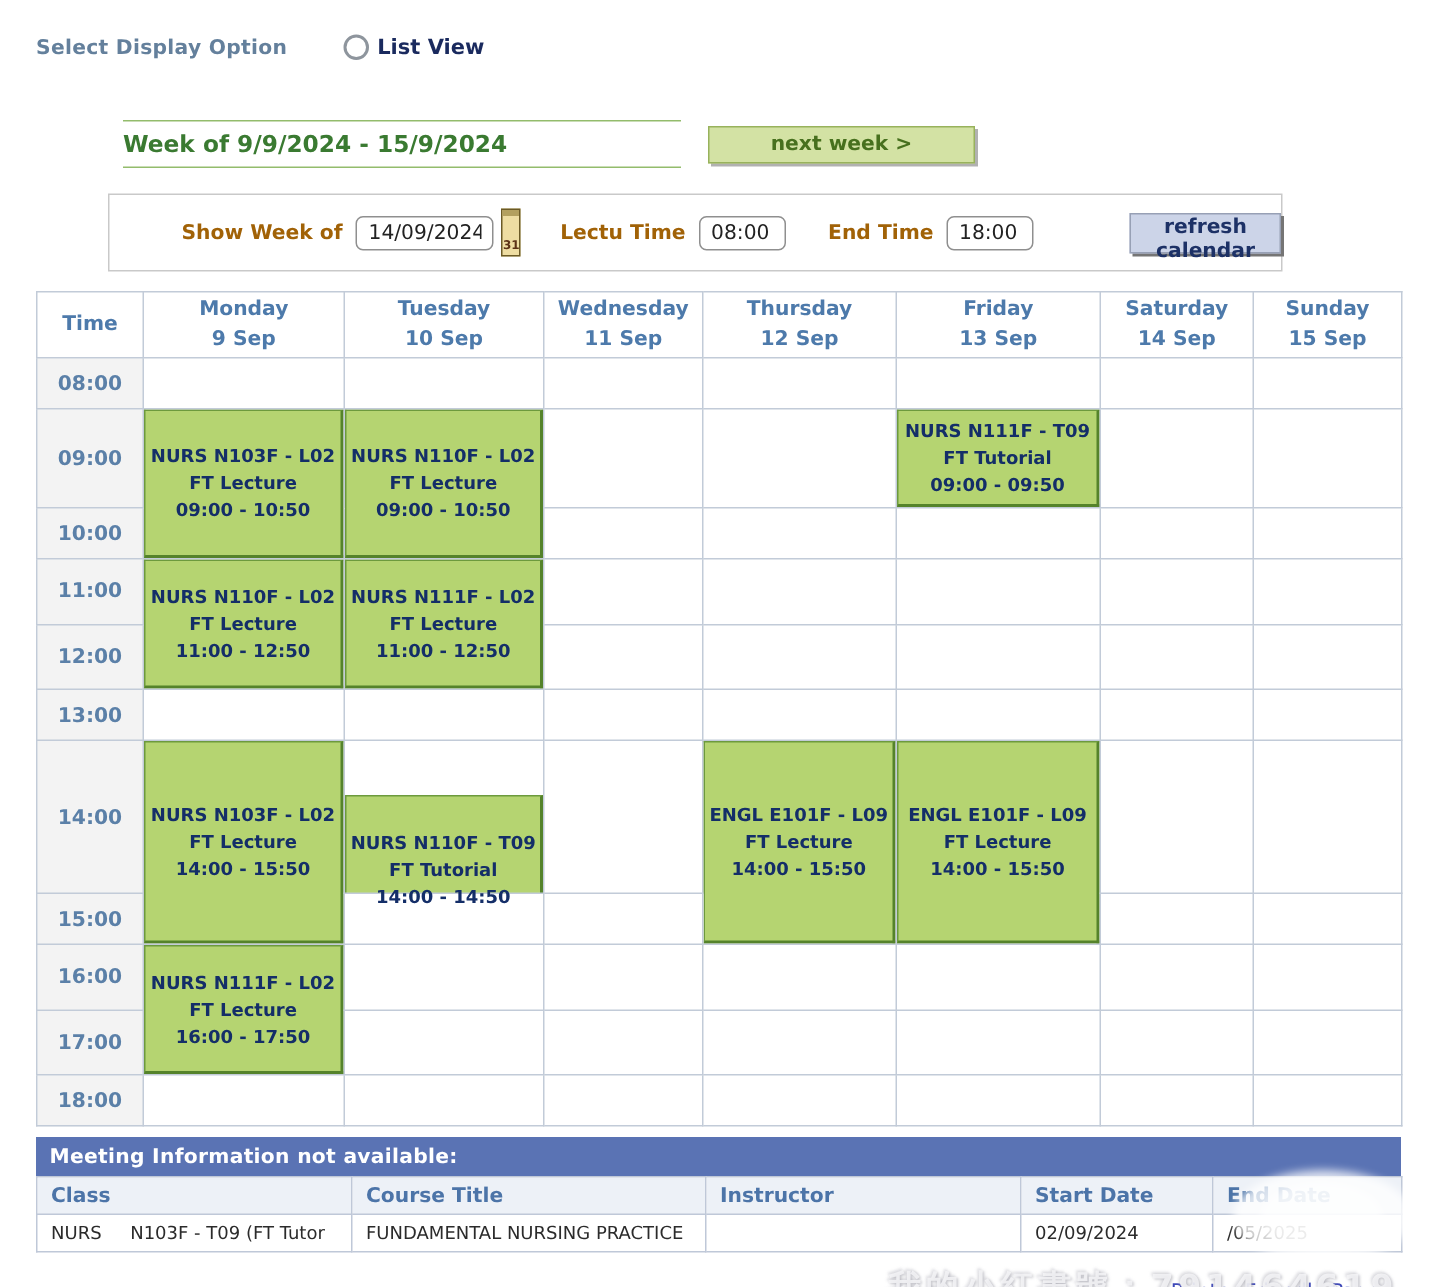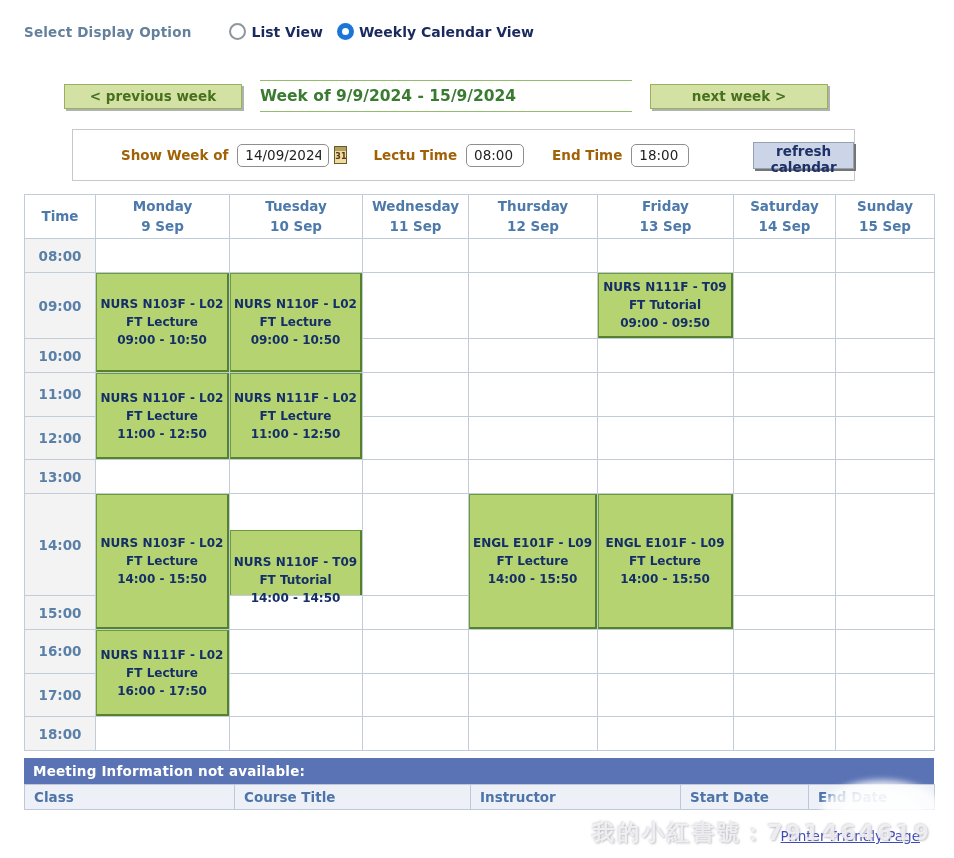--- a/index.html
+++ b/index.html
@@ -35,21 +35,21 @@
     border: 1px solid #c9c9c9; padding-left: 48px;
   }
   .ctl-label { color: #a16207; font-weight: bold; font-size: 13.5px; white-space: nowrap; }
   .ctl-input {
     height: 23px; border: 1px solid #8f8f8f; border-radius: 5px; font-family: inherit;
     font-size: 13.5px; padding: 1px 7px; color: #222; margin-left: 9px; background: #fff;
   }
   .date-inp { width: 92px; }
   .time-inp { width: 58px; margin-right: 28px; }
   .cal-icon {
-    position: relative; width: 16px; height: 18px; background: #eeddA2; border: 1px solid #6b5a26;
+    position: relative; width: 16px; height: 32px; background: #eeddA2; border: 1px solid #6b5a26;
     margin: 0 26px 0 5px; display: inline-flex; align-items: flex-end; justify-content: center; cursor: pointer;
     background: #eedda2;
   }
   .cal-top { position: absolute; top: 0; left: 0; right: 0; height: 4px; background: #b3a05f; }
   .cal-num { font-size: 8px; font-weight: bold; color: #5c3317; line-height: 12px; }
   .refresh-btn {
     margin-left: 36px; width: 176px; height: 27px; background: #ccd4e8; border: 1px solid #97a0b5;
     box-shadow: 2px 2px 0 #757575; color: #1d3166; font-weight: bold; font-size: 13.5px;
     font-family: inherit; cursor: pointer; padding: 0;
   }
@@ -97,28 +97,23 @@
 <body>
 
 <div class="page">
 
   <div class="opt-row">
     <span class="opt-label">Select Display Option</span>
     <span class="radio-group">
       <span class="radio"></span>
       <span class="radio-label">List View</span>
     </span>
-    <span class="radio-group">
-      <span class="radio checked"></span>
-      <span class="radio-label">Weekly Calendar View</span>
-    </span>
   </div>
 
   <div class="week-nav">
-    <button type="button" class="green-btn">&lt; previous week</button>
     <div class="week-title">Week of 9/9/2024 - 15/9/2024</div>
     <button type="button" class="green-btn">next week &gt;</button>
   </div>
 
   <div class="controls">
     <span class="ctl-label">Show Week of</span>
     <input class="ctl-input date-inp" value="14/09/2024" style="">
     <span class="cal-icon">
       <span class="cal-top"></span>
       <span class="cal-num">31</span>
@@ -353,20 +348,27 @@
       <thead>
           <tr id="mi-head">
             <th>Class</th>
             <th>Course Title</th>
             <th>Instructor</th>
             <th>Start Date</th>
             <th>End Date</th>
           </tr>
         </thead>
       <tbody id="mi-body">
+          <tr>
+            <td>NURS     N103F - T09 (FT Tutor</td>
+            <td>FUNDAMENTAL NURSING PRACTICE</td>
+            <td></td>
+            <td>02/09/2024</td>
+            <td>/05/2025</td>
+          </tr>
         </tbody>
     </table>
     <div class="blur-blob b1"></div>
     <div class="blur-blob b2"></div>
   </div>
 
   <div class="footer">
     <a class="printer-link">Printer Friendly Page</a>
     <div class="watermark">我的小紅書號：791464619</div>
   </div>

